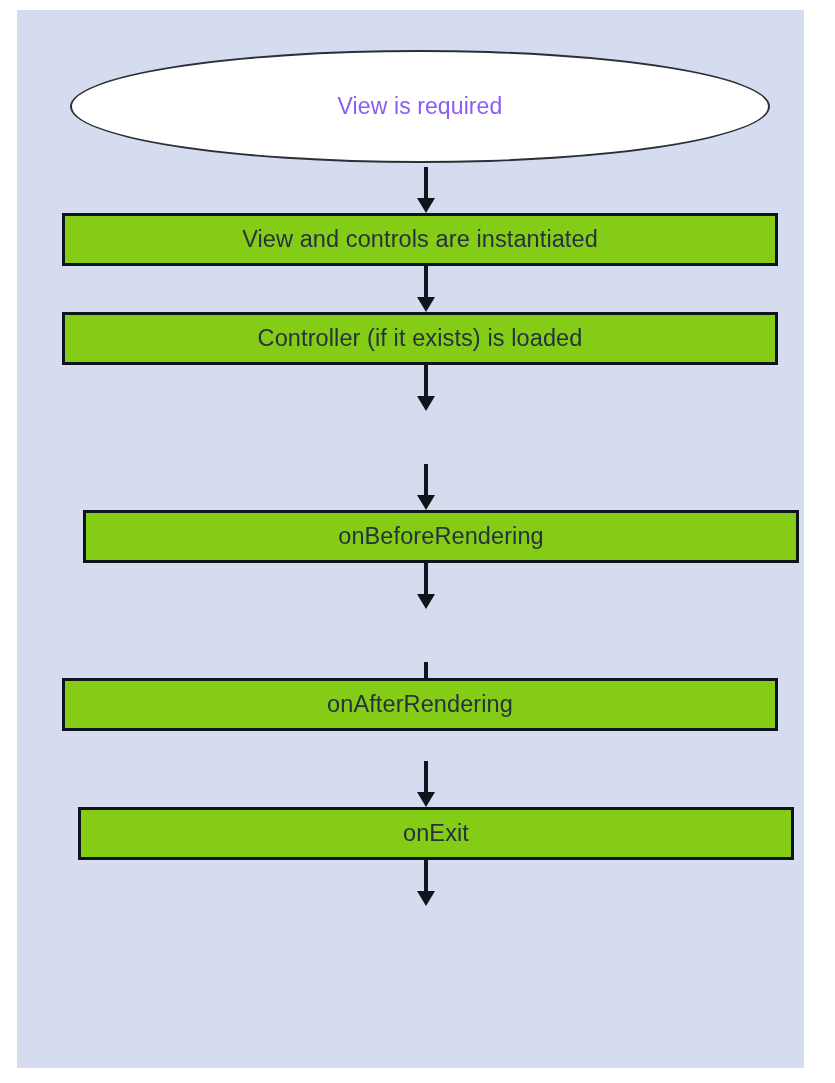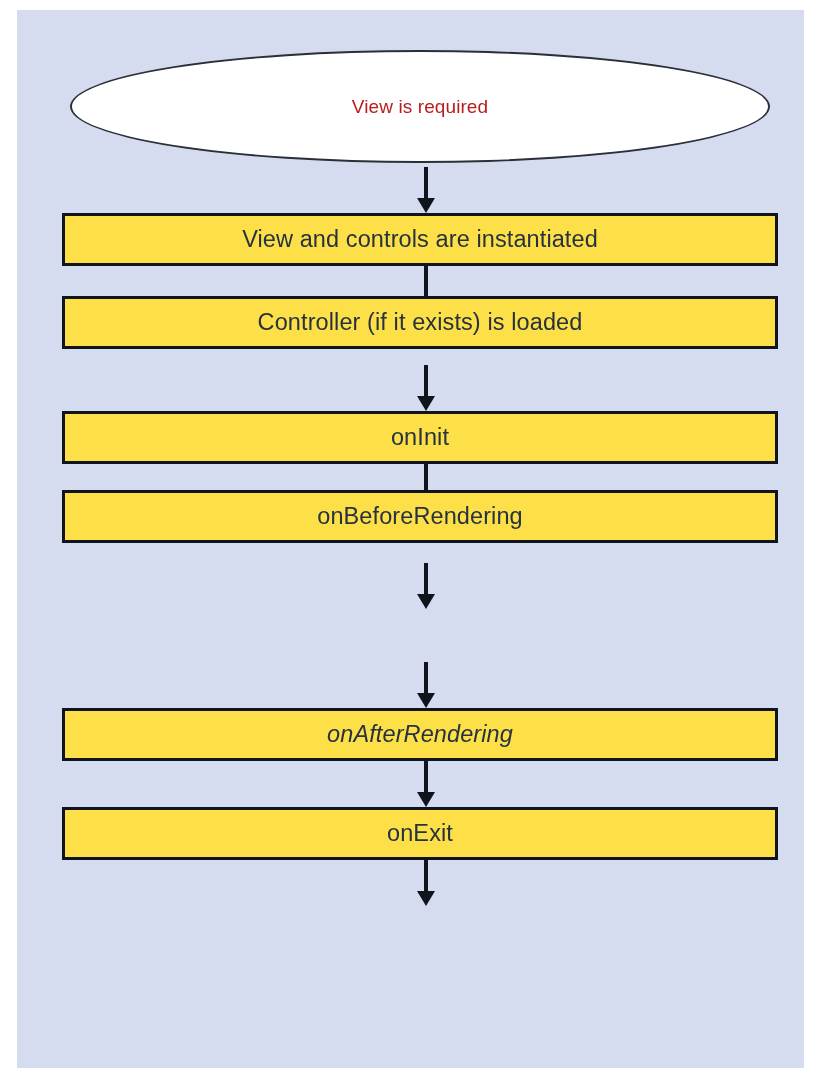--- a/index.html
+++ b/index.html
@@ -36,32 +36,32 @@
   
   .terminator {
     left: 53px;
     width: 700px;
     height: 113px;
     background: #ffffff;
     border: 2px solid #2b2f38;
     border-radius: 50% / 50%;
   }
   .terminator .node-label {
-    font-size: 19px;
+    font-size: 23px;
     line-height: 1.32;
-    color: #b91c1c;
+    color: #8b5cf6;
     letter-spacing: 0.1px;
   }
 
   
   .process {
     left: 45px;
     width: 716px;
     height: 53px;
-    background: #fde047;
+    background: #84cc16;
     border: 3px solid #10141c;
     align-items: center;
   }
   .process .node-label {
     font-size: 23.5px;
     color: #26323e;
     letter-spacing: 0.1px;
     white-space: nowrap;
   }
 
@@ -106,63 +106,60 @@
 
   <div class="node process" style="top:203px;">
     <div class="node-label">View and controls are instantiated</div>
   </div>
 
   <div class="connector" style="top:256px; height:46px;">
     <div class="shaft" style="height:33px;"></div>
     <div class="head" style="top:31px;"></div>
   </div>
 
-  <div class="node process" style="top:286px;">
+  <div class="node process" style="top:302px;">
     <div class="node-label">Controller (if it exists) is loaded</div>
   </div>
 
   <div class="connector" style="top:355px; height:46px;">
     <div class="shaft" style="height:33px;"></div>
     <div class="head" style="top:31px;"></div>
   </div>
 
-  <div class="node process" style="top:401px;">
-    <div class="node-label">onInit</div>
-  </div>
 
   <div class="connector" style="top:454px; height:46px;">
     <div class="shaft" style="height:33px;"></div>
     <div class="head" style="top:31px;"></div>
   </div>
 
-  <div class="node process" style="top:480px;">
+  <div class="node process" style="top:500px;margin-left:21px;">
     <div class="node-label">onBeforeRendering</div>
   </div>
 
   <div class="connector" style="top:553px; height:46px;">
     <div class="shaft" style="height:33px;"></div>
     <div class="head" style="top:31px;"></div>
   </div>
 
 
   <div class="connector" style="top:652px; height:46px;">
     <div class="shaft" style="height:33px;"></div>
     <div class="head" style="top:31px;"></div>
   </div>
 
-  <div class="node process" style="top:698px;font-style:italic;">
+  <div class="node process" style="top:668px;">
     <div class="node-label">onAfterRendering</div>
   </div>
 
   <div class="connector" style="top:751px; height:46px;">
     <div class="shaft" style="height:33px;"></div>
     <div class="head" style="top:31px;"></div>
   </div>
 
-  <div class="node process" style="top:797px;">
+  <div class="node process" style="top:797px;margin-left:16px;">
     <div class="node-label">onExit</div>
   </div>
 
   <div class="connector" style="top:850px; height:46px;">
     <div class="shaft" style="height:33px;"></div>
     <div class="head" style="top:31px;"></div>
   </div>
 
 
 </div>

